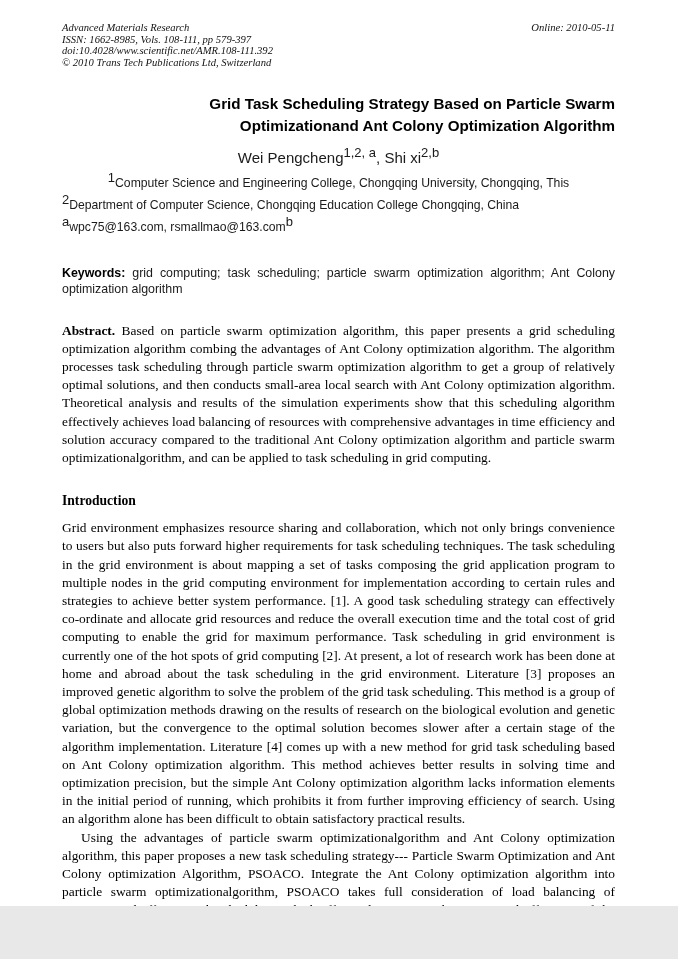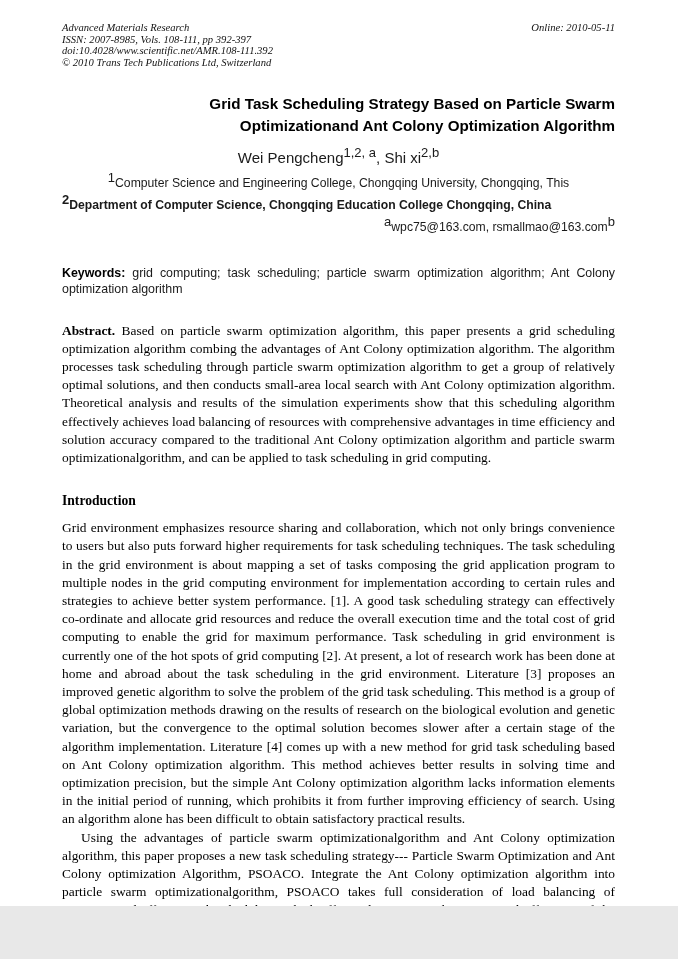--- a/index.html
+++ b/index.html
@@ -55,22 +55,22 @@
   }
 
   
   .affil, .emails {
     font-family: "Liberation Sans", sans-serif;
     font-size: 12.2px;
     line-height: 22px;
     color: #1a1a1a;
   }
   .affil-1 { margin-top: 6px; text-align: center; }
-  .affil-2 { text-align: left; font-weight: bold; }
-  .emails  { text-align: right; }
+  .affil-2 { text-align: left; }
+  .emails  { text-align: left; }
 
   
   .keywords {
     margin: 28px 0 8px 0;
     font-family: "Liberation Sans", sans-serif;
     font-size: 12.4px;
     line-height: 15.6px;
     text-align: justify;
     color: #1a1a1a;
   }
@@ -99,21 +99,21 @@
   .body-para.indent { text-indent: 19px; }
 </style>
 </head>
 <body>
 
 <div class="page">
 
   <div class="header">
     <div class="header-left">
       <div>Advanced Materials Research</div>
-      <div>ISSN: 2007-8985, Vols. 108-111, pp 392-397</div>
+      <div>ISSN: 1662-8985, Vols. 108-111, pp 579-397</div>
       <div>doi:10.4028/www.scientific.net/AMR.108-111.392</div>
       <div>© 2010 Trans Tech Publications Ltd, Switzerland</div>
     </div>
     <div class="header-right">Online: 2010-05-11</div>
   </div>
 
   <h1 class="title">
     <span>Grid Task Scheduling Strategy Based on Particle Swarm</span>
     <span>Optimizationand Ant Colony Optimization Algorithm</span>
   </h1>

